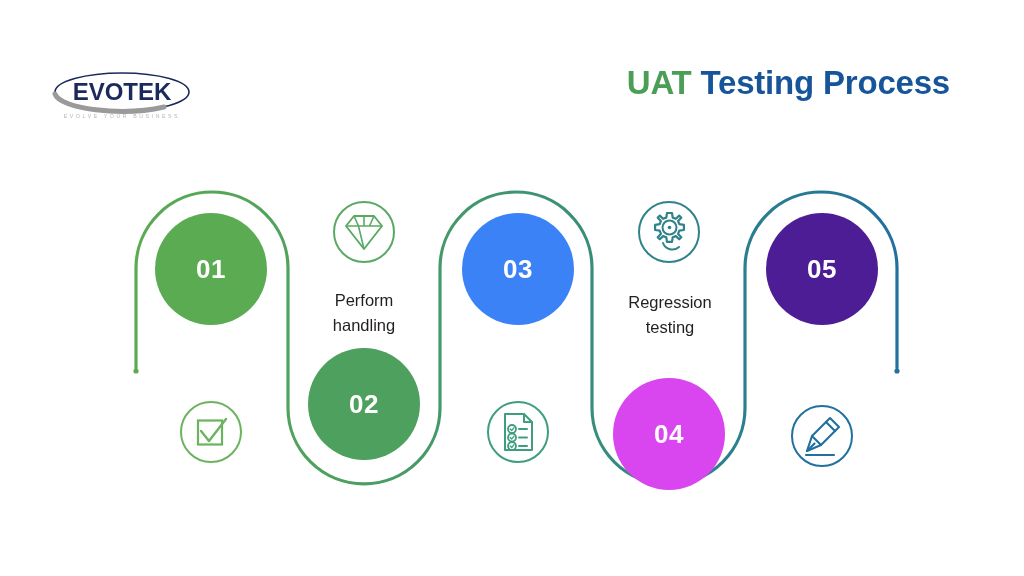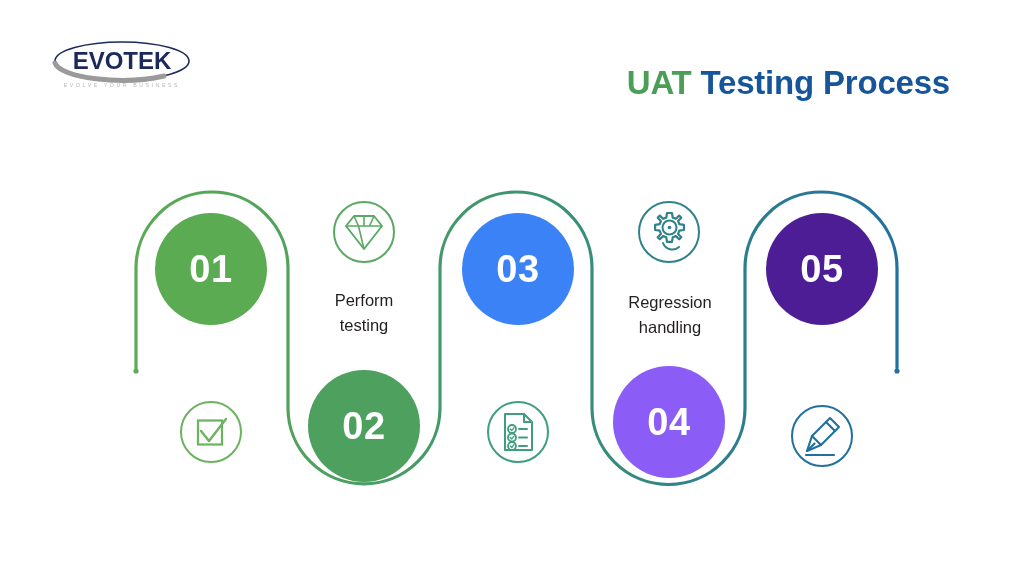--- a/index.html
+++ b/index.html
@@ -12,21 +12,21 @@
     background: #ffffff;
     font-family: "Liberation Sans", sans-serif;
     overflow: hidden;
     position: relative;
   }
 
   
   #logo {
     position: absolute;
     left: 52px;
-    top: 35px;
+    top: 66px;
     width: 140px;
     height: 58px;
     text-decoration: underline;
   }
   #logo svg { display: block; }
 
   
   #title {
     position: absolute;
     right: 74px;
@@ -55,21 +55,21 @@
   }
 
   
   .bubble {
     position: absolute;
     border-radius: 50%;
     display: flex;
     align-items: center;
     justify-content: center;
     color: #ffffff;
-    font-size: 38px;
+    font-size: 26px;
     font-weight: bold;
     letter-spacing: 0.5px;
   }
 
   
   .step-label {
     position: absolute;
     text-align: center;
     color: #231f20;
     font-size: 16.5px;
@@ -150,22 +150,22 @@
 
   <div class="icon-badge" style="left:331px; top:199px;">
     <svg width="66" height="66" viewBox="0 0 66 66">
       <circle cx="33" cy="33" r="30" fill="none" stroke="#5aa962" stroke-width="2"></circle>
       <path d="M15 27 L23 17 L43 17 L51 27 L33 50 Z" fill="none" stroke="#5aa962" stroke-width="1.9" stroke-linejoin="round"></path>
       <path d="M15 27 L51 27 M23 17 L27.5 27 L33 50 M43 17 L38.5 27" fill="none" stroke="#5aa962" stroke-width="1.6"></path>
       <path d="M33 17 L33 27" fill="none" stroke="#5aa962" stroke-width="1.6"></path>
     </svg>
   </div>
   <div class="step-label" style="left:294px; top:288px; width:140px;">Perform
-testing</div>
-  <div class="bubble" style="left:308px; top:370px; width:112px; height:112px; background:#4ea05e;">
+handling</div>
+  <div class="bubble" style="left:308px; top:348px; width:112px; height:112px; background:#4ea05e;">
     <span>02</span>
   </div>
 
   <div class="bubble" style="left:462px; top:213px; width:112px; height:112px; background:#3b82f6;">
     <span>03</span>
   </div>
   <div class="icon-badge" style="left:485px; top:399px;">
     <svg width="66" height="66" viewBox="0 0 66 66">
       <circle cx="33" cy="33" r="30" fill="none" stroke="#3f9e7c" stroke-width="2"></circle>
       <path d="M20 15 L39 15 L47 23 L47 51 L20 51 Z" fill="none" stroke="#3f9e7c" stroke-width="2" stroke-linejoin="round"></path>
@@ -185,22 +185,22 @@
       <circle cx="33" cy="33" r="30" fill="none" stroke="#2e8289" stroke-width="2"></circle>
       <g fill="none" stroke="#2e8289" stroke-width="2.2" stroke-linecap="round" stroke-linejoin="round">
         <path d="M33 14 L36 14 L36.7 18.6 L39.9 19.8 L43.2 16.6 L45.3 18.7 L42.1 22 L43.3 25.2 L47.9 25.9 L47.9 31 L43.3 31.7 L42.1 34.9 L45.3 38.2 L43.2 40.3 L39.9 37.1 L36.7 38.3 L36 42.9 L31 42.9 L30.3 38.3 L27.1 37.1 L23.8 40.3 L21.7 38.2 L24.9 34.9 L23.7 31.7 L19.1 31 L19.1 25.9 L23.7 25.2 L24.9 22 L21.7 18.7 L23.8 16.6 L27.1 19.8 L30.3 18.6 L31 14 Z"></path>
       </g>
       <circle cx="33.5" cy="28.5" r="7" fill="none" stroke="#2e8289" stroke-width="2"></circle>
       <circle cx="33.5" cy="28.5" r="1.8" fill="#2e8289"></circle>
       <path d="M27 44 A10 10 0 0 0 43 48" fill="none" stroke="#2e8289" stroke-width="2" stroke-linecap="round"></path>
     </svg>
   </div>
   <div class="step-label" style="left:599px; top:290px; width:142px;">Regression
-handling</div>
-  <div class="bubble" style="left:613px; top:366px; width:112px; height:112px; background:#8b5cf6;">
+testing</div>
+  <div class="bubble" style="left:613px; top:378px; width:112px; height:112px; background:#d946ef;">
     <span>04</span>
   </div>
 
   <div class="bubble" style="left:766px; top:213px; width:112px; height:112px; background:#4c1d95;">
     <span>05</span>
   </div>
   <div class="icon-badge" style="left:789px; top:403px;">
     <svg width="66" height="66" viewBox="0 0 66 66">
       <circle cx="33" cy="33" r="30" fill="none" stroke="#21709e" stroke-width="2"></circle>
       <g fill="none" stroke="#21709e" stroke-width="2.1" stroke-linecap="round" stroke-linejoin="round">

